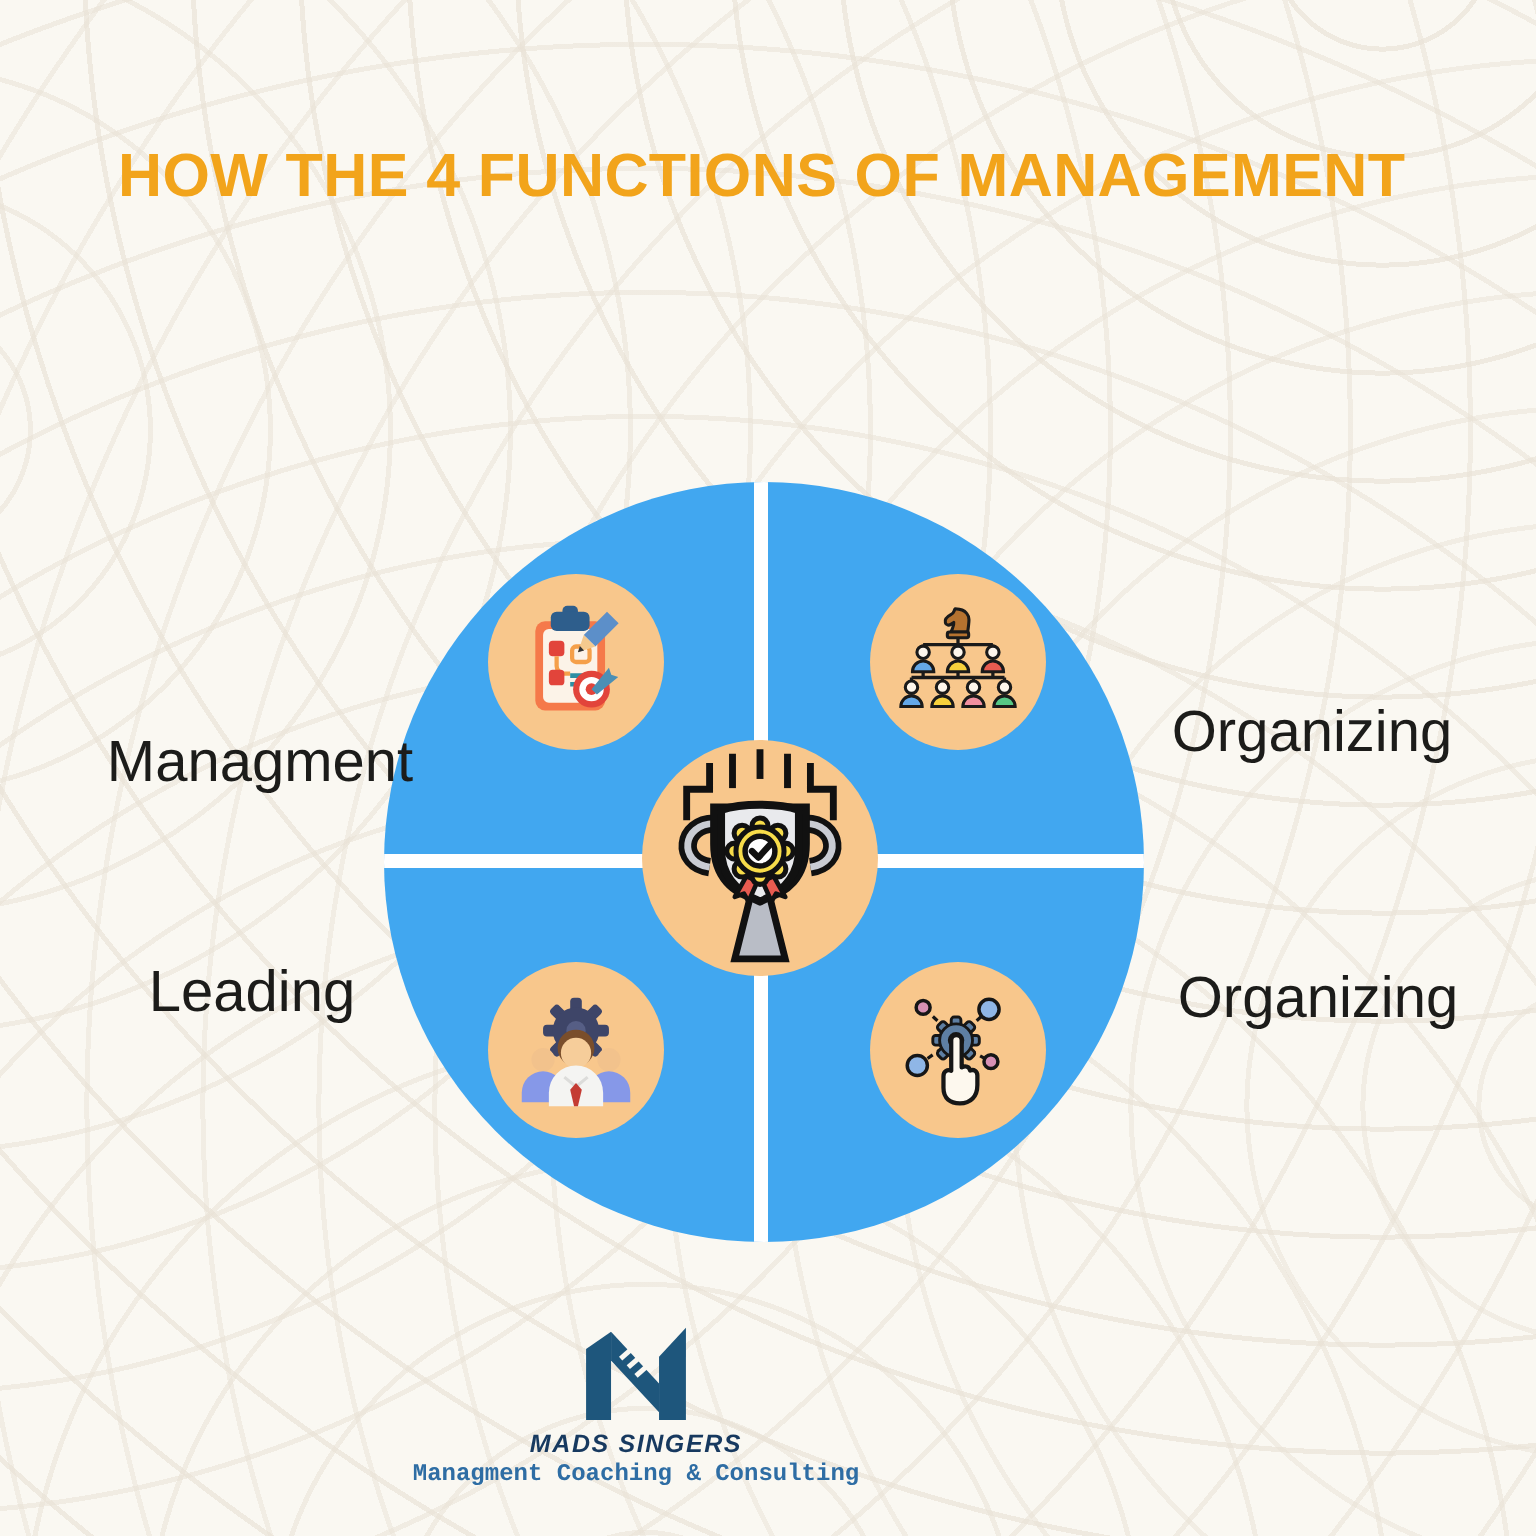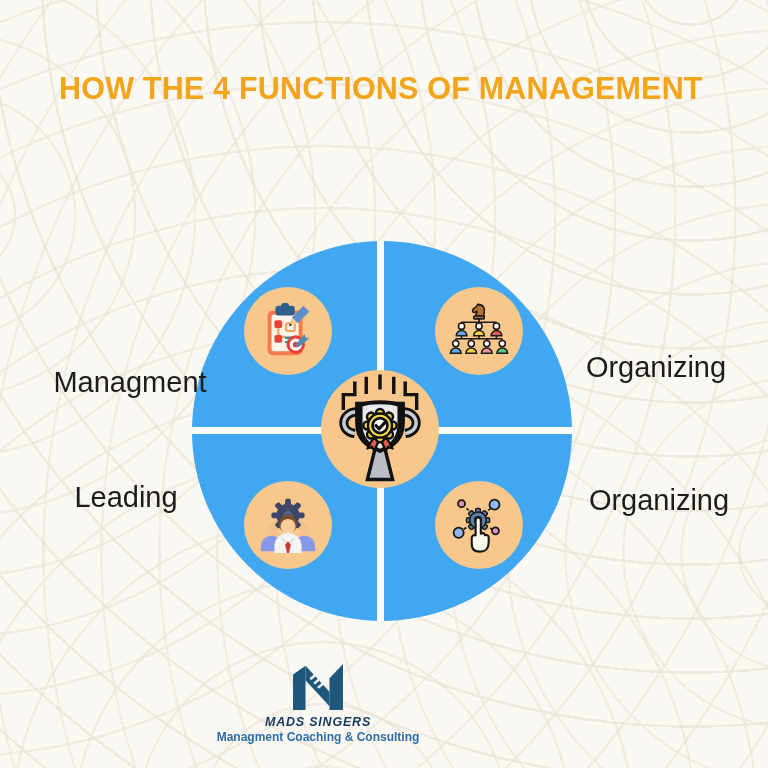--- a/index.html
+++ b/index.html
@@ -57,21 +57,21 @@
   #label-leading     { left: 126px; top: 497px; }
   #label-controlling { left: 659px; top: 500px; }
 
   .footer { position: absolute; left: 0; top: 662px; width: 636px; text-align: center; }
   .logo-m { display: block; margin: 0 auto; }
   .brand {
     margin-top: 5px;
     font-style: italic; font-weight: 700; font-size: 12.5px; letter-spacing: 0.8px;
     color: var(--brand_navy, #17395F);
   }
-  .tagline { font-weight: 700; font-size: 12px; margin-top: 1px; color: var(--tagline_blue, #2E6DA4); }
+  .tagline { font-weight: 700; font-size: 12px; margin-top: 1px; color: var(--tagline_blue, #2E6DA4); font-family: Liberation Mono, monospace; }
 </style>
 </head>
 <body>
 
 <div class="title-block">
   <div>HOW THE 4 FUNCTIONS OF MANAGEMENT</div>
 </div>
 <div class="subtitle-block">
 </div>
 

